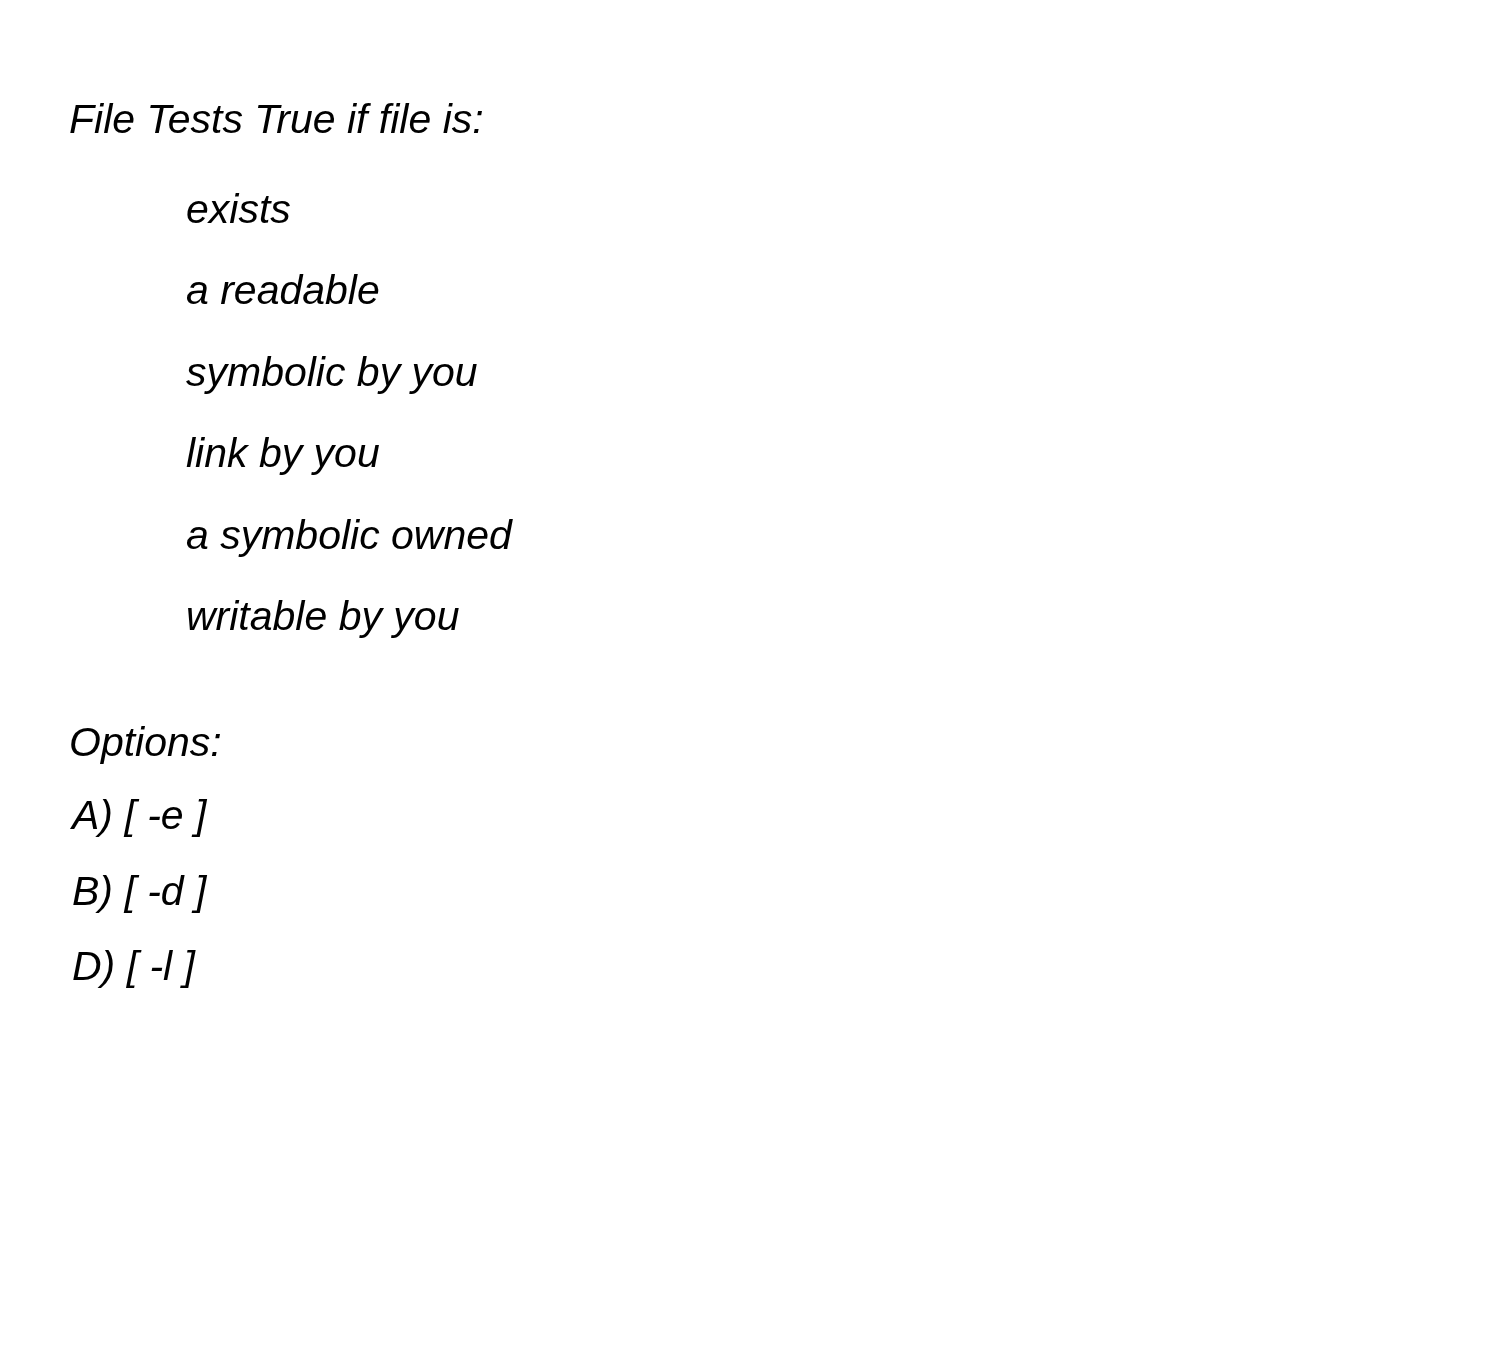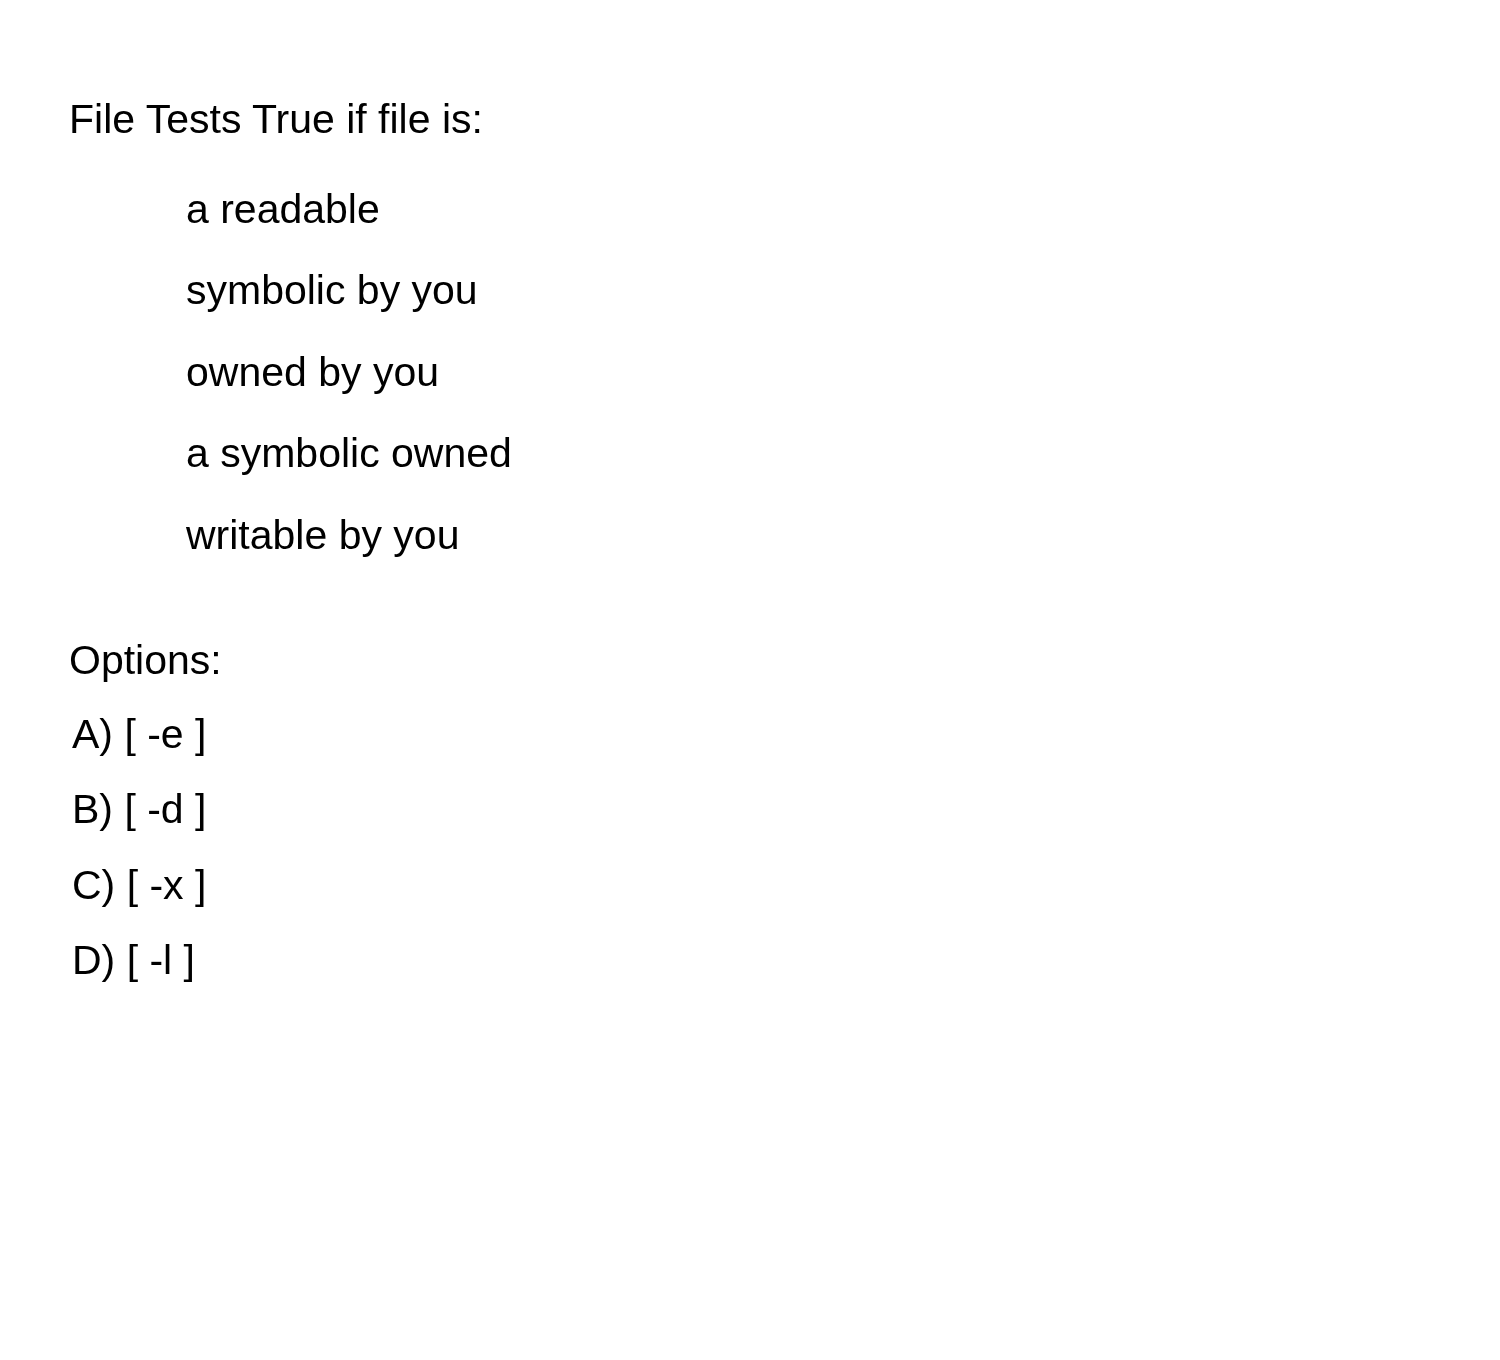--- a/index.html
+++ b/index.html
@@ -1,18 +1,19 @@
 <!DOCTYPE html>
 <html><head>
   <meta charset="utf-8">
   <style>
     * {
       margin: 3px;
       padding: 0;
       box-sizing: border-box;
+      font-style: italic;
     }
     body {
       font-family: -apple-system, BlinkMacSystemFont, "Segoe UI", Helvetica, Arial, sans-serif;
       background: #ffffff;
       width: 1500px;
       height: 1360px;
       padding: 80px 60px;
       color: #000000;
       font-size: 41px;
       line-height: 1.5;
@@ -34,27 +35,27 @@
     .options div {
       margin-bottom: 14px;
     }
   </style>
 </head>
 <body>
 
 <div class="title">File Tests True if file is:</div>
 
 <div class="conditions">
+  <div>exists</div>
   <div>a readable</div>
   <div>symbolic by you</div>
-  <div>owned by you</div>
+  <div>link by you</div>
   <div>a symbolic owned</div>
   <div>writable by you</div>
 </div>
 
 <div class="options-label">Options:</div>
 
 <div class="options">
   <div>A) [ -e ]</div>
   <div>B) [ -d ]</div>
-  <div>C) [ -x ]</div>
   <div>D) [ -l ]</div>
 </div>
 
 </body></html>

